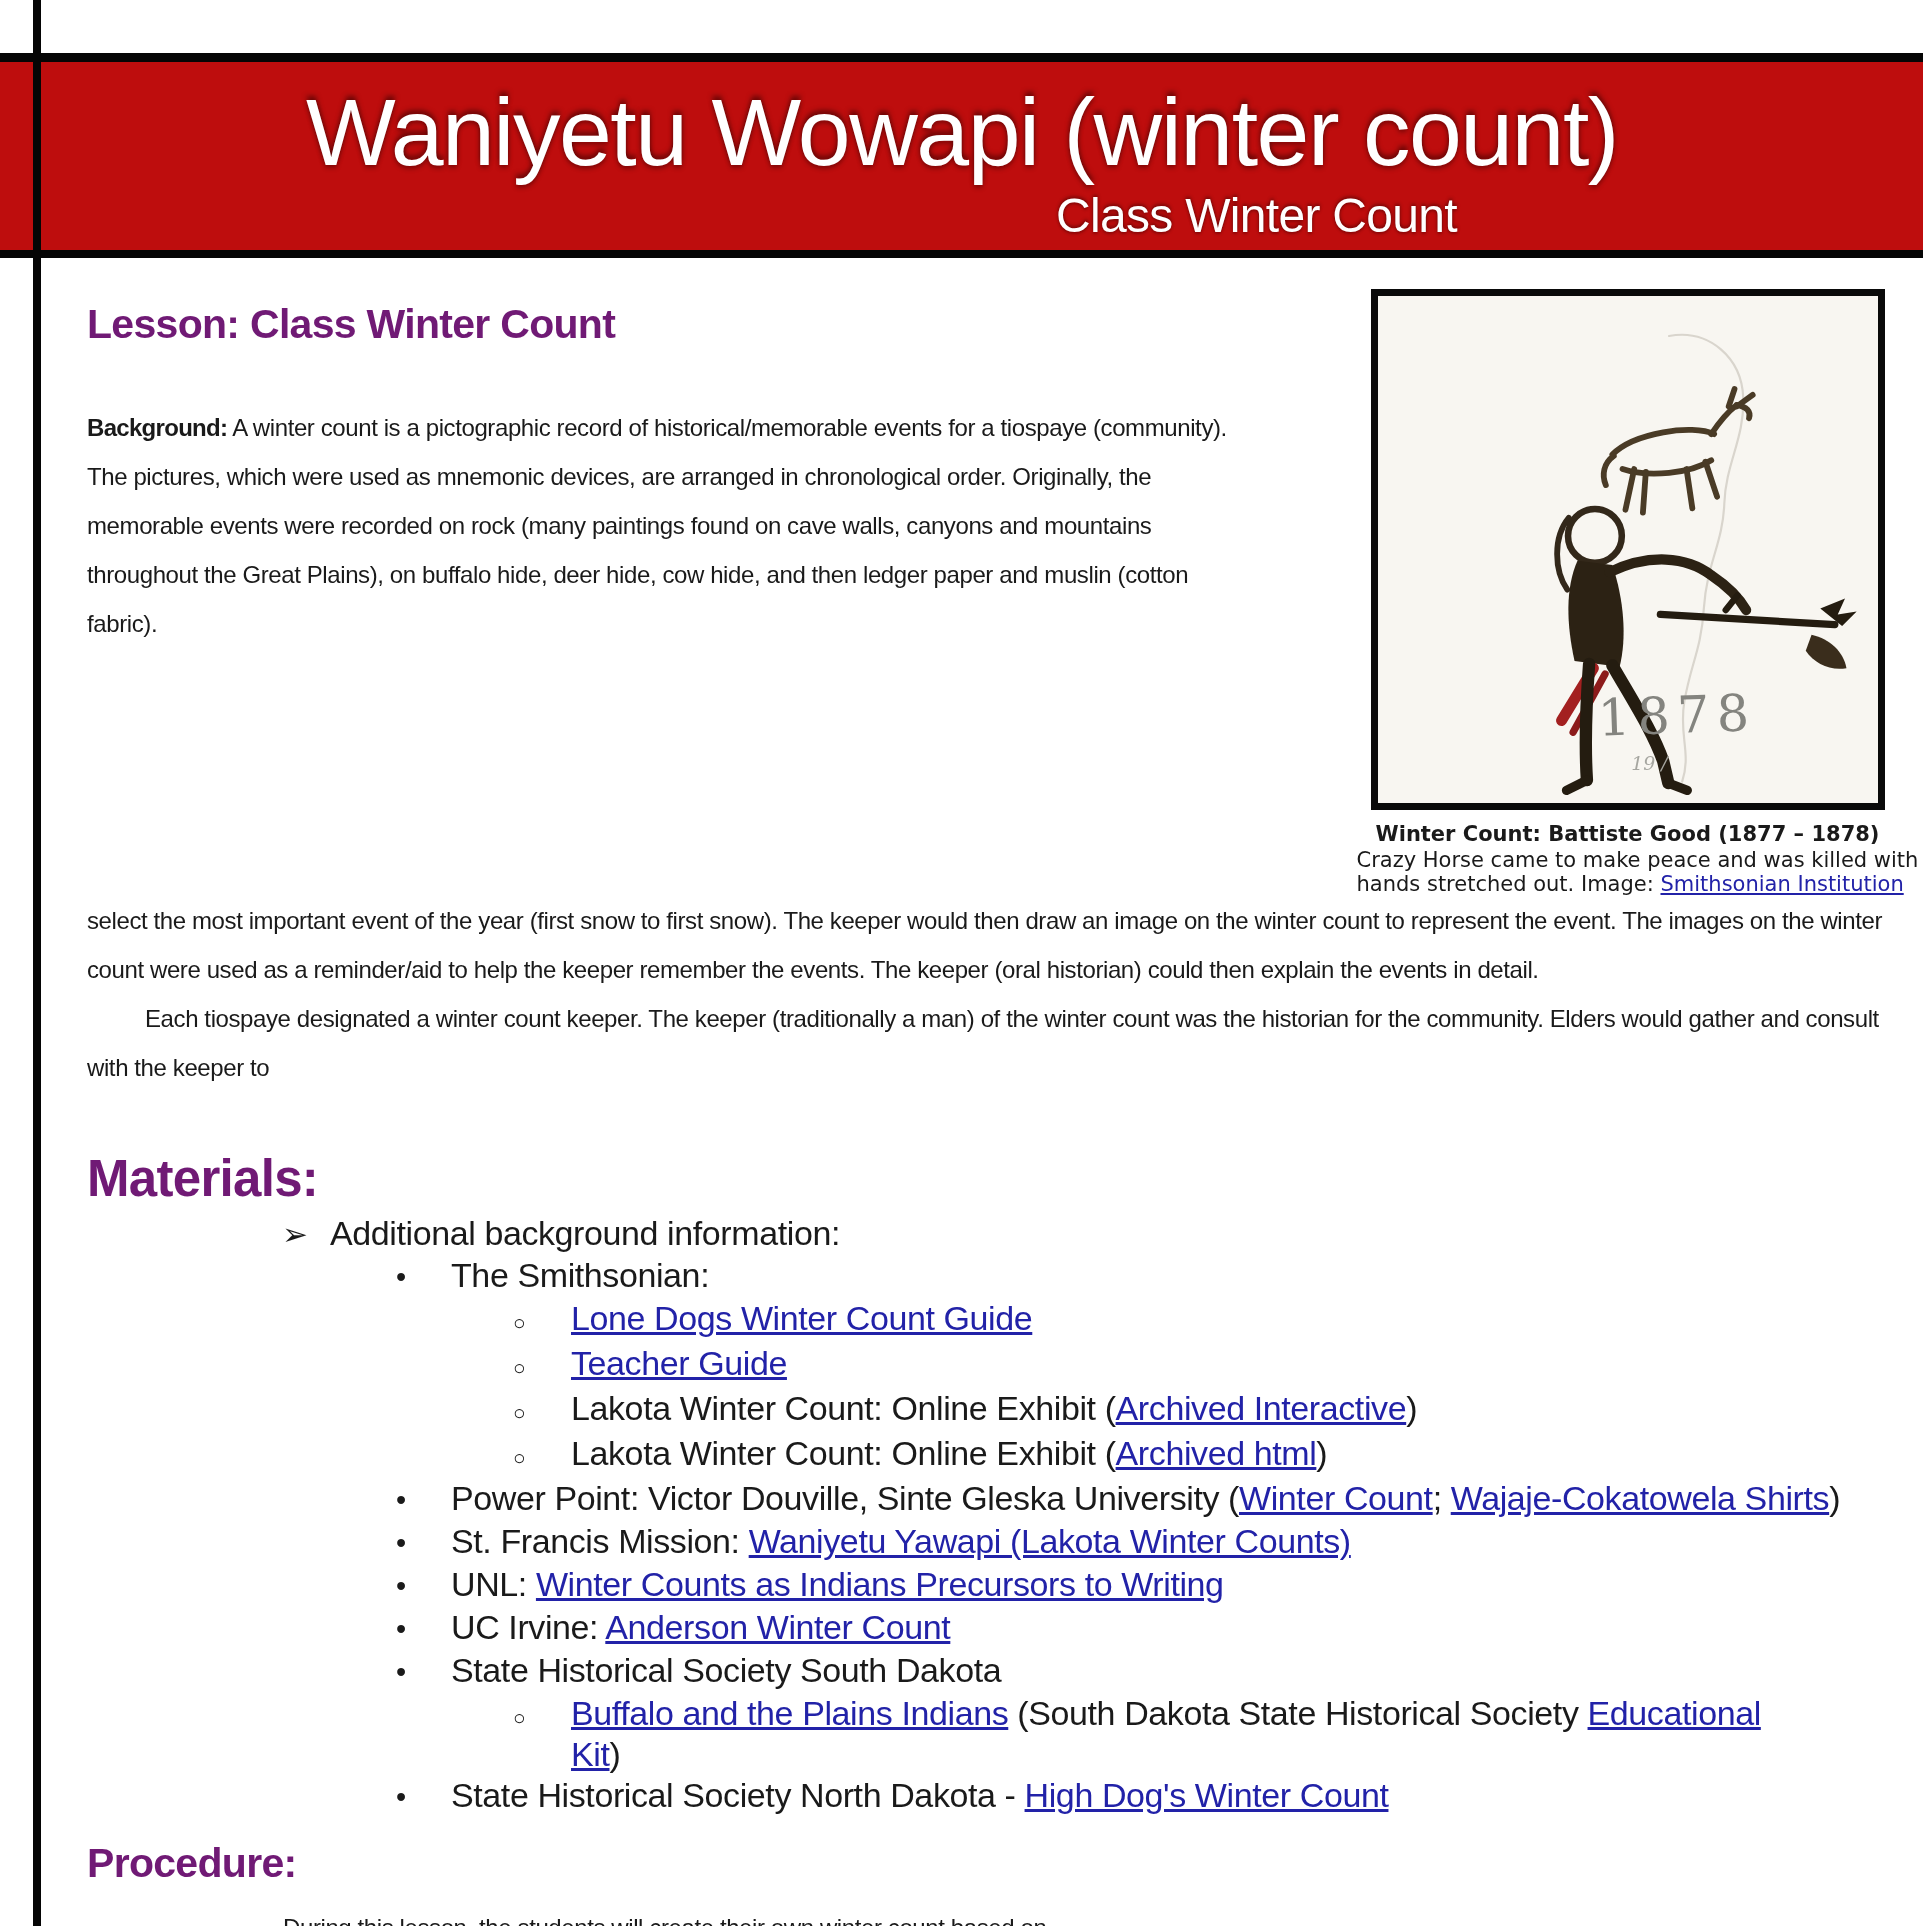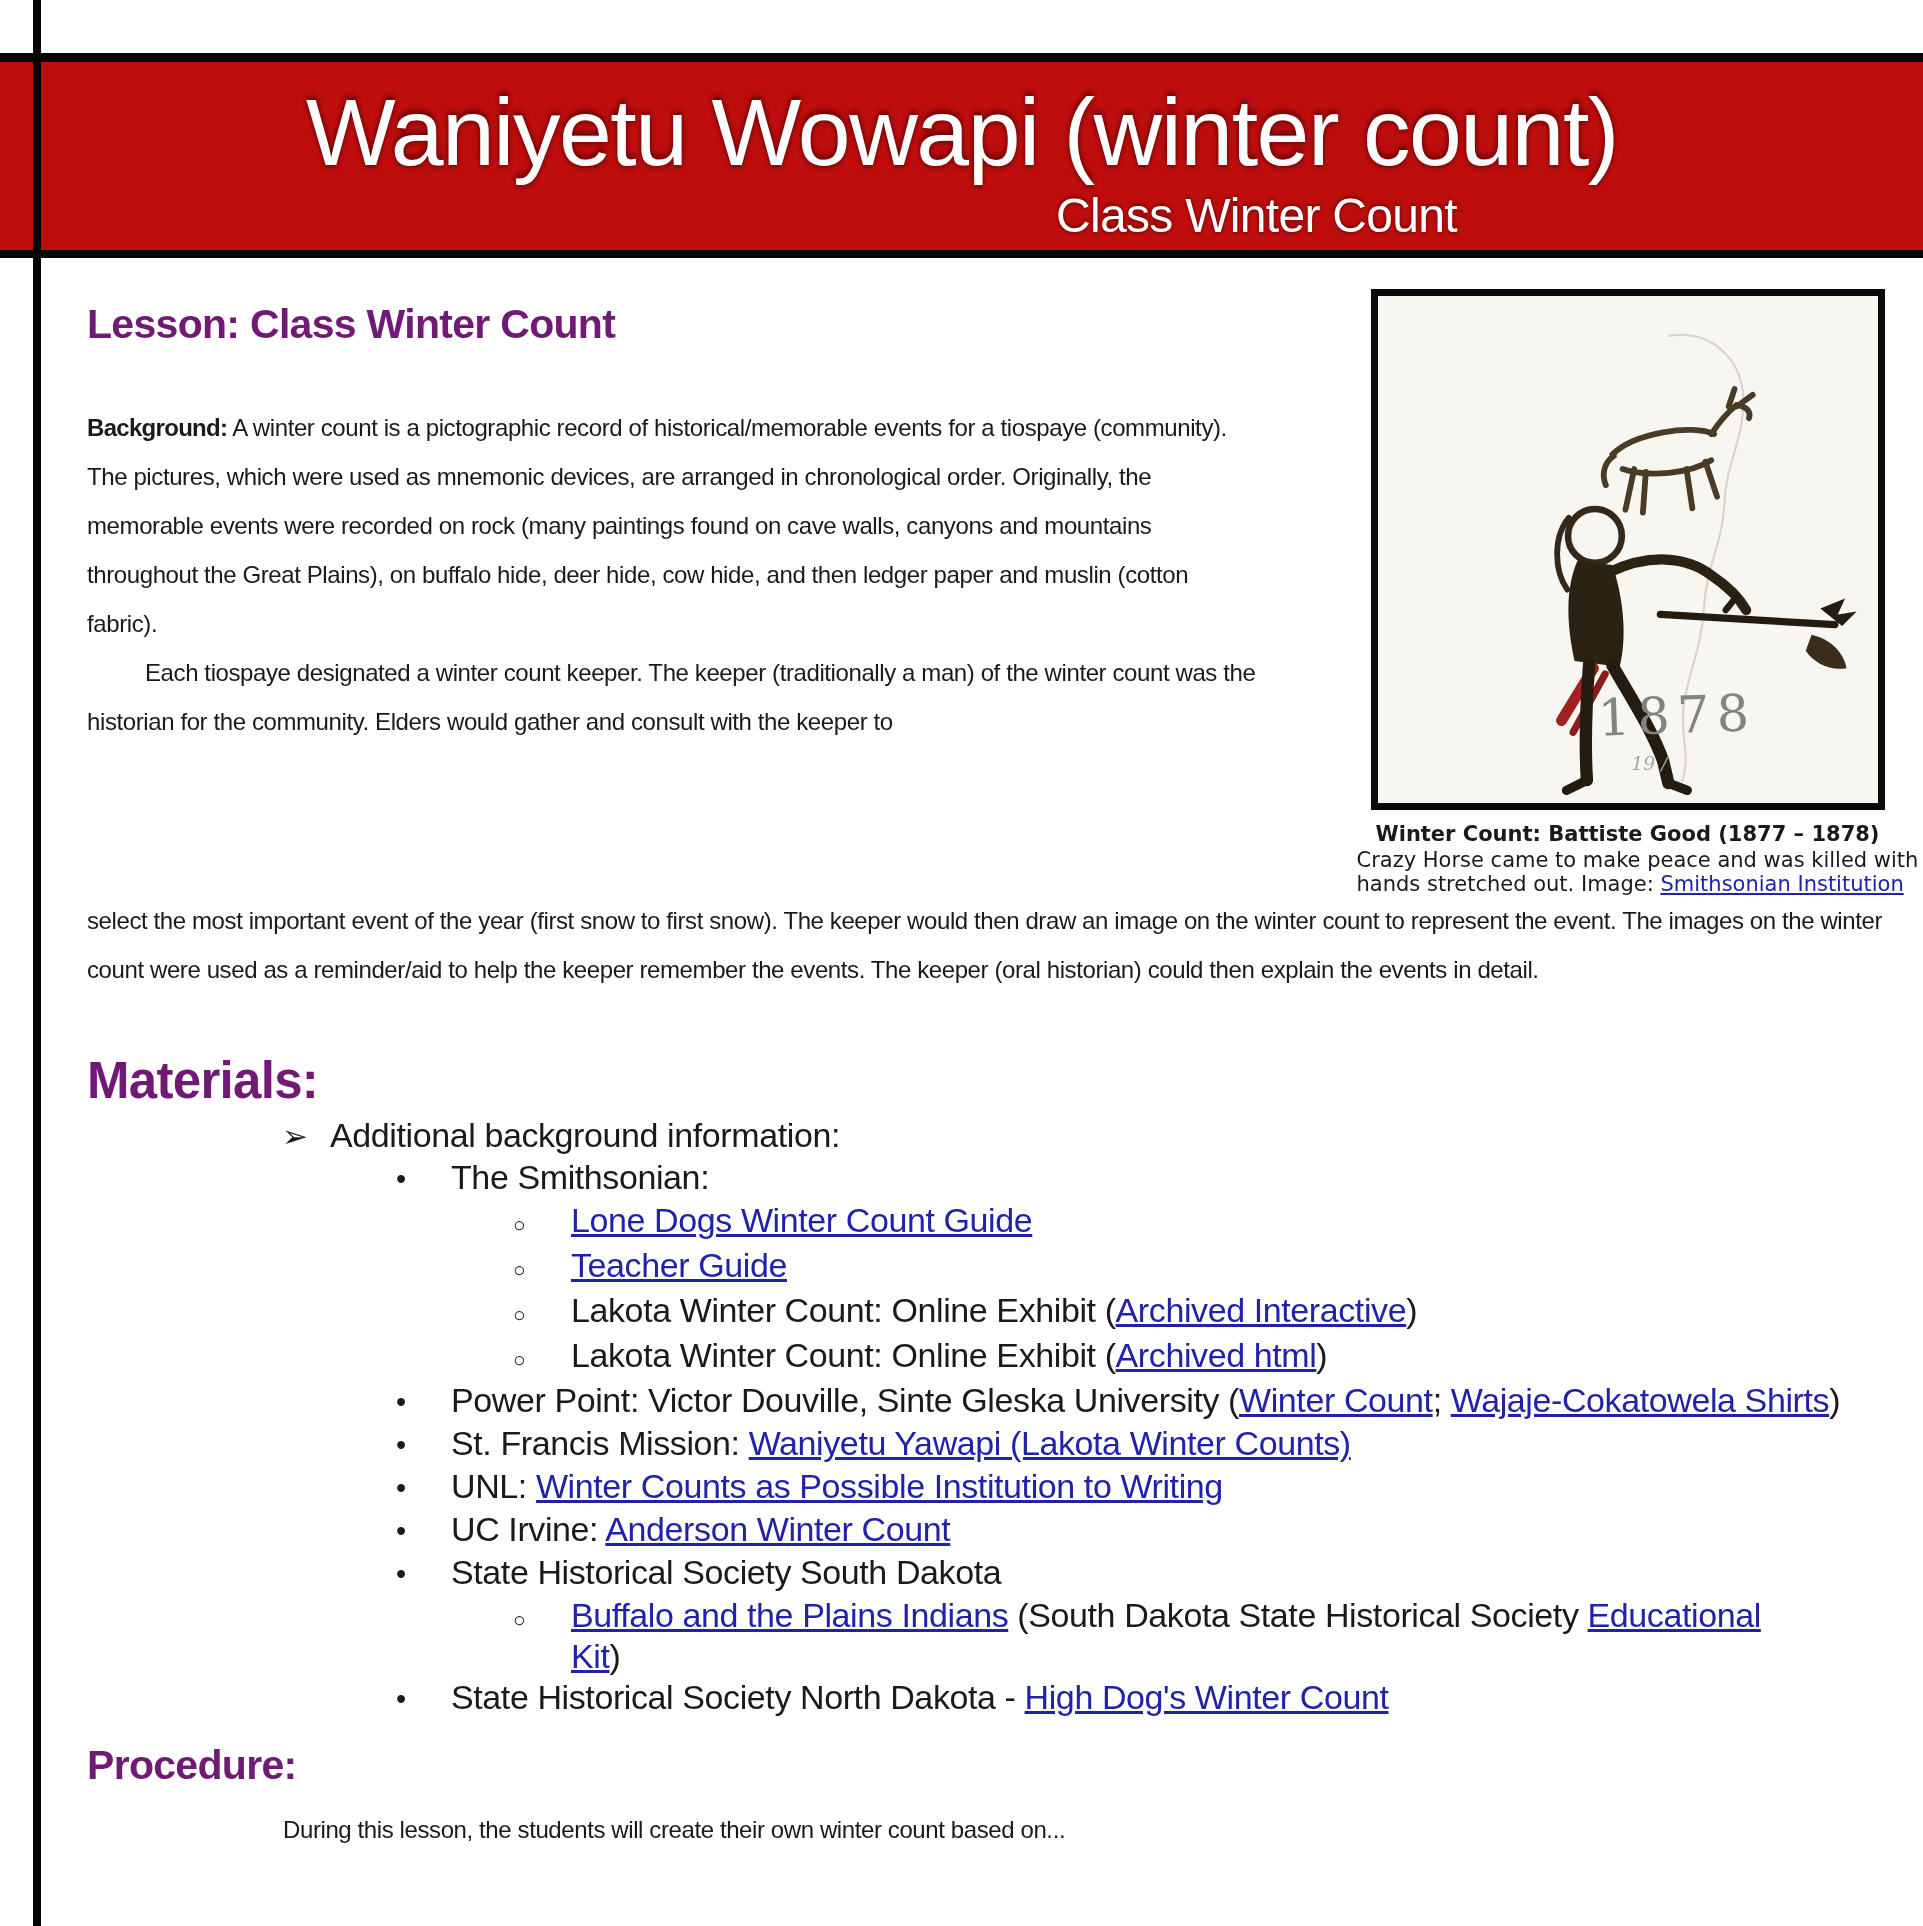--- a/index.html
+++ b/index.html
@@ -129,22 +129,22 @@
       <div class="cap-title">Winter Count: Battiste Good (1877 – 1878)</div>
       <div class="cap-line">Crazy Horse came to make peace and was killed with his</div>
       <div class="cap-line"><span>hands stretched out. Image: </span><a class="doclink">Smithsonian Institution</a></div>
     </figcaption>
   </figure>
 
   <h2 class="h-lesson">Lesson: Class Winter Count</h2>
 
   <p class="bodytext"><span class="b-label">Background:</span> <span>A winter count is a pictographic record of historical/memorable events for a tiospaye (community). The pictures, which were used as mnemonic devices, are arranged in chronological order. Originally, the memorable events were recorded on rock (many paintings found on cave walls, canyons and mountains throughout the Great Plains), on buffalo hide, deer hide, cow hide, and then ledger paper and muslin (cotton fabric).</span></p>
 
+  <p class="bodytext para2b">select the most important event of the year (first snow to first snow). The keeper would then draw an image on the winter count to represent the event. The images on the winter count were used as a reminder/aid to help the keeper remember the events. The keeper (oral historian) could then explain the events in detail.</p>
   <p class="bodytext para2a">Each tiospaye designated a winter count keeper. The keeper (traditionally a man) of the winter count was the historian for the community. Elders would gather and consult with the keeper to</p>
-  <p class="bodytext para2b">select the most important event of the year (first snow to first snow). The keeper would then draw an image on the winter count to represent the event. The images on the winter count were used as a reminder/aid to help the keeper remember the events. The keeper (oral historian) could then explain the events in detail.</p>
 
   <h2 class="h-materials">Materials:</h2>
 
   <div class="li l1">
     <span class="blt">➢</span>
     <span class="txt">Additional background information:</span>
   </div>
 
   <div class="li l2">
     <span class="blt">•</span>
@@ -176,21 +176,21 @@
     <span class="txt"><span>Power Point: Victor Douville, Sinte Gleska University (</span><a class="doclink">Winter Count</a><span>; </span><a class="doclink">Wajaje-Cokatowela Shirts</a><span>)</span></span>
   </div>
 
   <div class="li l2">
     <span class="blt">•</span>
     <span class="txt"><span>St. Francis Mission: </span><a class="doclink">Waniyetu Yawapi (Lakota Winter Counts)</a></span>
   </div>
 
   <div class="li l2">
     <span class="blt">•</span>
-    <span class="txt"><span>UNL: </span><a class="doclink">Winter Counts as Possible Institution to Writing</a></span>
+    <span class="txt"><span>UNL: </span><a class="doclink">Winter Counts as Indians Precursors to Writing</a></span>
   </div>
 
   <div class="li l2">
     <span class="blt">•</span>
     <span class="txt"><span>UC Irvine: </span><a class="doclink">Anderson Winter Count</a></span>
   </div>
 
   <div class="li l2">
     <span class="blt">•</span>
     <span class="txt">State Historical Society South Dakota</span>

